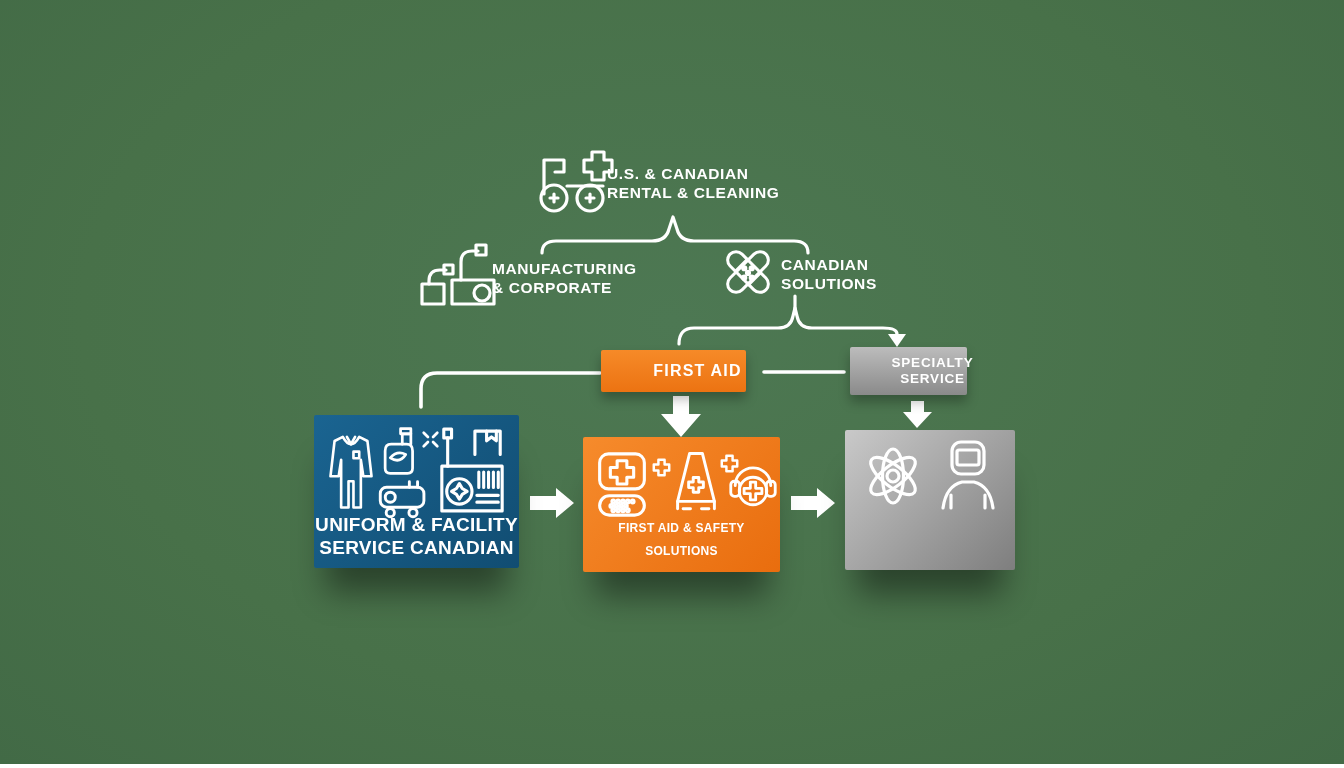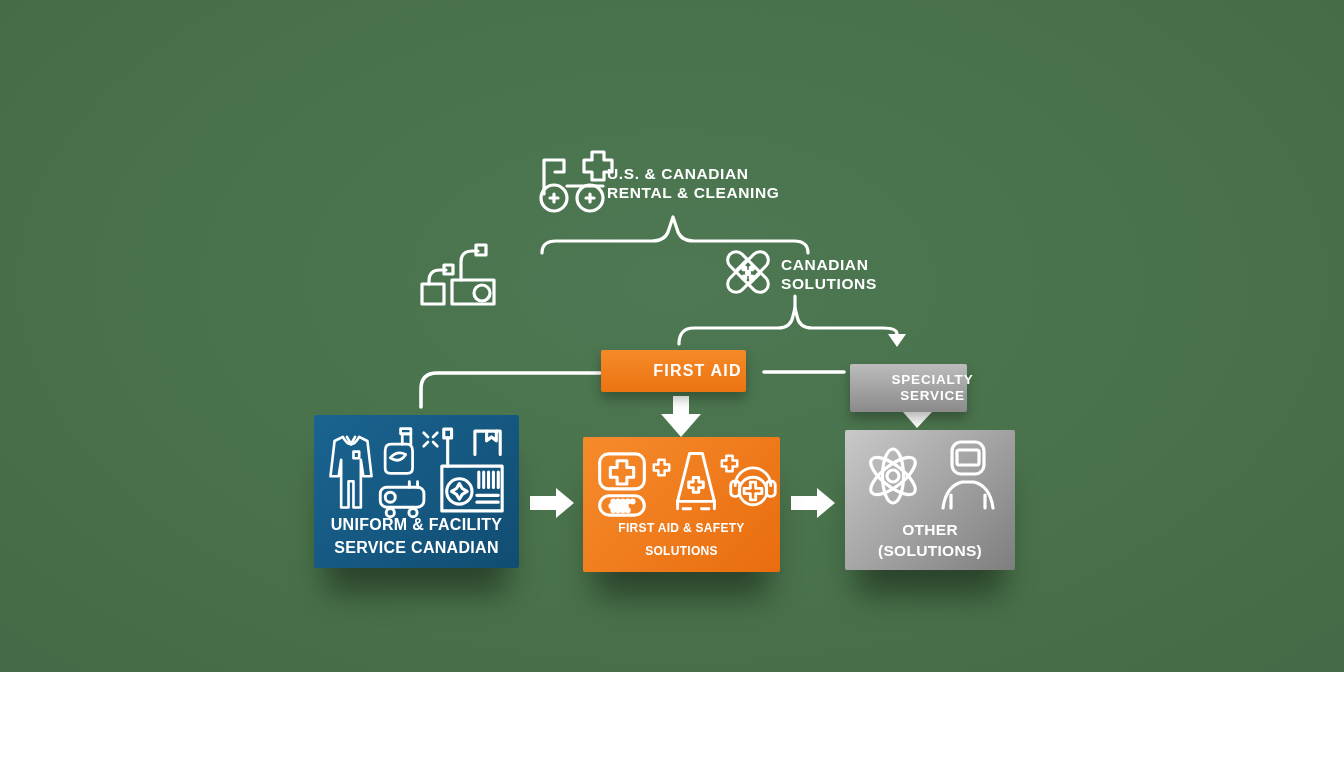--- a/index.html
+++ b/index.html
@@ -1,19 +1,19 @@
 <!DOCTYPE html>
 <html><head>
 <meta charset="utf-8">
 <style>
   * { margin:0; padding:0; box-sizing:border-box; }
   html,body { width:1344px; height:768px; }
   body { font-family:"Liberation Sans", sans-serif; }
   #canvas {
-    position:relative; width:1344px; height:672px; overflow:hidden;
+    position:relative; width:1344px; height:764px; overflow:hidden;
     background: radial-gradient(ellipse at 50% 42%, #4d7853 0%, #487149 62%, #426a46 100%);
   }
   .abs { position:absolute; }
   svg { display:block; overflow:visible; }
   .stroke-ico path, .stroke-ico rect, .stroke-ico circle, .stroke-ico ellipse, .stroke-ico line, .stroke-ico polyline {
     fill:none; stroke:#fff; stroke-width:3.2; stroke-linecap:round; stroke-linejoin:round;
   }
   .node-label { color:#fff; font-weight:bold; letter-spacing:0.6px; }
   .node-label div { white-space:nowrap; }
   .lv1 { font-size:15.5px; line-height:19px; }
@@ -24,35 +24,34 @@
     left:601px; top:350px; width:145px; height:42px;
     background:linear-gradient(180deg,#f68a28 0%, #ec7312 100%);
     font-size:16px; letter-spacing:1.2px;
     box-shadow:0 7px 12px rgba(0,0,0,0.28);
   }
   #specialty-node {
     left:850px; top:347px; width:117px; height:48px;
     background:linear-gradient(180deg,#bcbcbc 0%, #8a8a8a 100%);
     font-size:13.5px; line-height:16.5px; letter-spacing:0.8px;
     box-shadow:0 7px 12px rgba(0,0,0,0.28);
-    margin-top:17px;
   }
   .bigbox { position:absolute; border-radius:2px;
             box-shadow:0 36px 30px -12px rgba(0,0,0,0.42); }
   #uniform-box  { left:314px; top:415px; width:205px; height:153px;
                   background:linear-gradient(135deg,#1a6491 0%, #114d72 100%); }
   #firstaid-box { left:583px; top:437px; width:197px; height:135px;
                   background:linear-gradient(135deg,#f68b2c 0%, #e96d0e 100%); }
   #other-box    { left:845px; top:430px; width:170px; height:140px;
                   background:linear-gradient(135deg,#c9c9c9 0%, #7e7e7e 100%); }
   .bigbox .caption {
     position:absolute; left:0; right:0; bottom:9px; text-align:center;
     color:#fff; font-weight:bold; letter-spacing:0.3px;
   }
-  #uniform-box .caption  { font-size:16px; line-height:23px; }
+  #uniform-box .caption  { font-size:19px; line-height:23px; }
   #firstaid-box .caption { font-size:12px; line-height:23px; }
   #other-box .caption    { font-size:15.5px; line-height:21px; }
 </style>
 </head>
 <body>
 
 <div id="canvas">
 
   <svg class="abs" style="left:0;top:0" width="1344" height="768" viewBox="0 0 1344 768">
     <g fill="none" stroke="#fff" stroke-width="3.2" stroke-linecap="round" stroke-linejoin="round">
@@ -92,20 +91,24 @@
 
   <svg class="abs stroke-ico" style="left:416px;top:240px" width="84" height="68" viewBox="0 0 84 68">
     <rect x="6" y="44" width="22" height="20"></rect>
     <path d="M13 44 V41 q0-11 11-11 h6"></path>
     <rect x="28" y="25" width="9" height="9"></rect>
     <rect x="36" y="40" width="42" height="24"></rect>
     <circle cx="66" cy="53" r="8"></circle>
     <path d="M45 40 V22 q0-11 11-11 h6"></path>
     <rect x="60" y="5" width="10" height="10"></rect>
   </svg>
+  <div class="abs node-label lv1" style="left:492px;top:259px">
+    <div>MANUFACTURING</div>
+    <div>&amp; CORPORATE</div>
+  </div>
 
   <svg class="abs stroke-ico" style="left:718px;top:242px" width="60" height="60" viewBox="0 0 64 64">
     <g transform="rotate(45 32 32)">
       <rect x="5" y="23" width="54" height="18" rx="9"></rect>
       <line x1="22" y1="23" x2="22" y2="41"></line>
       <line x1="42" y1="23" x2="42" y2="41"></line>
     </g>
     <g transform="rotate(-45 32 32)">
       <rect x="5" y="23" width="54" height="18" rx="9"></rect>
     </g>
@@ -223,19 +226,15 @@
       <ellipse cx="32" cy="32" rx="27" ry="10.5" transform="rotate(-38 32 32)"></ellipse>
       <ellipse cx="32" cy="32" rx="27" ry="10.5" transform="rotate(90 32 32)"></ellipse>
       <circle cx="32" cy="32" r="6" stroke-width="6"></circle>
     </svg>
     <svg class="abs stroke-ico" style="left:94px;top:10px" width="58" height="70" viewBox="0 0 58 70">
       <rect x="13" y="2" width="32" height="32" rx="9"></rect>
       <rect x="18" y="10" width="22" height="15" rx="2"></rect>
       <path d="M4 68 Q7 46 23 42 H35 Q51 46 54 68"></path>
       <path d="M12 68 V55 M46 68 V55"></path>
     </svg>
-    <div class="caption">
-      <div>OTHER</div>
-      <div>(SOLUTIONS)</div>
-    </div>
   </div>
 
 </div>
 
 </body></html>

